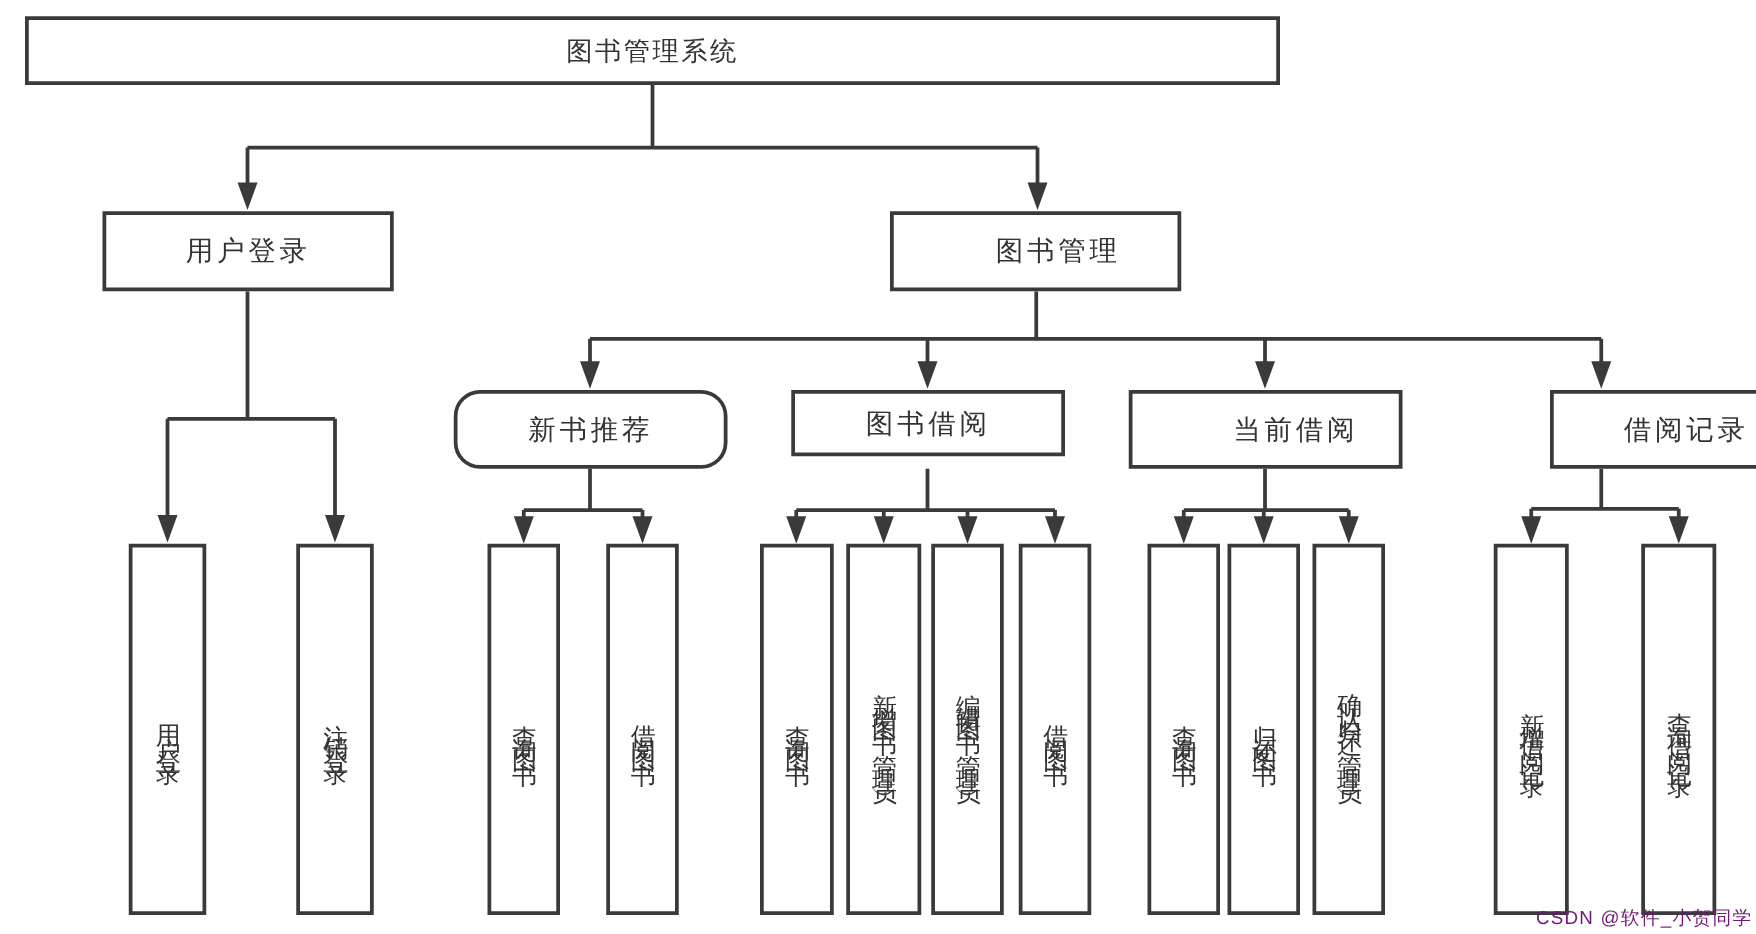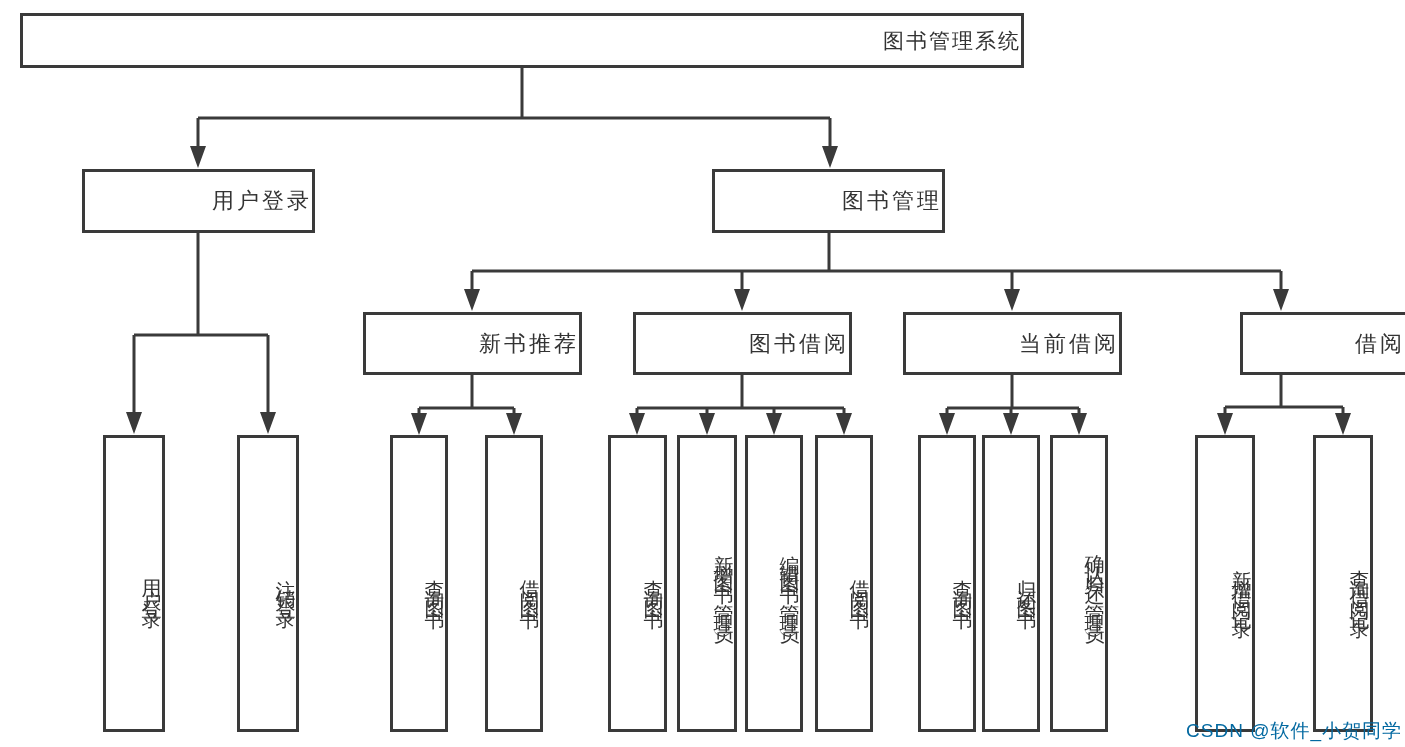--- a/index.html
+++ b/index.html
@@ -9,38 +9,38 @@
     background:#ffffff;
     font-family:"Liberation Sans","DejaVu Sans",sans-serif;
     overflow:hidden;
   }
   .connectors{position:absolute;left:0;top:0;width:1405px;height:747px;}
   .box{
     position:absolute;
     box-sizing:border-box;
     border:3px solid #3a3a3a;
     background:#ffffff;
-    display:flex;align-items:center;justify-content:flex-end;
+    display:flex;align-items:center;justify-content:center;
     color:#333333;
   }
   .hlabel{font-size:22px;letter-spacing:3px;white-space:nowrap;}
   .root-label{font-size:21px;letter-spacing:2px;}
   .vtext{
     writing-mode:vertical-rl;
     text-orientation:mixed;
     font-size:20px;
     letter-spacing:10px;
     line-height:1;
     color:#333333;
   }
   .watermark{
     position:absolute;
     right:3px;bottom:3px;
-    font-size:19px;
-    color:#0369a1;
+    font-size:15px;
+    color:#701a75;
     letter-spacing:1px;
     white-space:nowrap;
   }
 </style>
 </head>
 <body>
 
 <div class="canvas">
 
   <svg class="connectors" width="1405" height="747" viewBox="0 0 1405 747" xmlns="http://www.w3.org/2000/svg">
@@ -64,24 +64,24 @@
     <span class="root-label">图书管理系统</span>
   </div>
 
   <div class="box" style="left:82px;top:169px;width:233px;height:64px;">
     <span class="hlabel">用户登录</span>
   </div>
   <div class="box" style="left:712px;top:169px;width:233px;height:64px;padding-left:36px;">
     <span class="hlabel">图书管理</span>
   </div>
 
-  <div class="box" style="left:363px;top:312px;width:219px;height:63px;">
+  <div class="box" style="left:363px;top:312px;width:219px;height:63px;border-radius:21px;">
     <span class="hlabel">新书推荐</span>
   </div>
-  <div class="box" style="left:633px;top:312px;width:219px;height:63px;">
+  <div class="box" style="left:633px;top:312px;width:219px;height:53px;">
     <span class="hlabel">图书借阅</span>
   </div>
   <div class="box" style="left:903px;top:312px;width:219px;height:63px;padding-left:48px;">
     <span class="hlabel">当前借阅</span>
   </div>
   <div class="box" style="left:1240px;top:312px;width:218px;height:63px;">
     <span class="hlabel">借阅记录</span>
   </div>
 
   <div class="box" style="left:103px;top:435px;width:62px;height:297px;">

